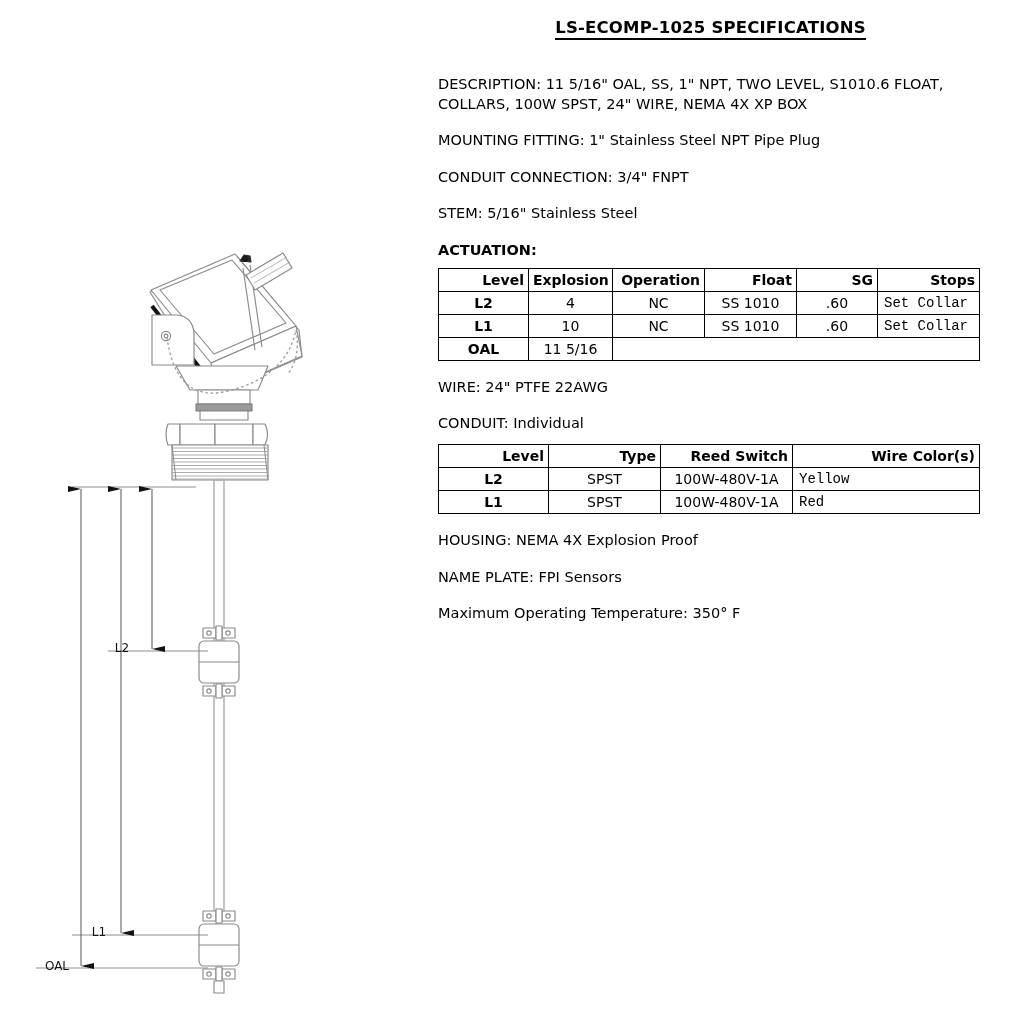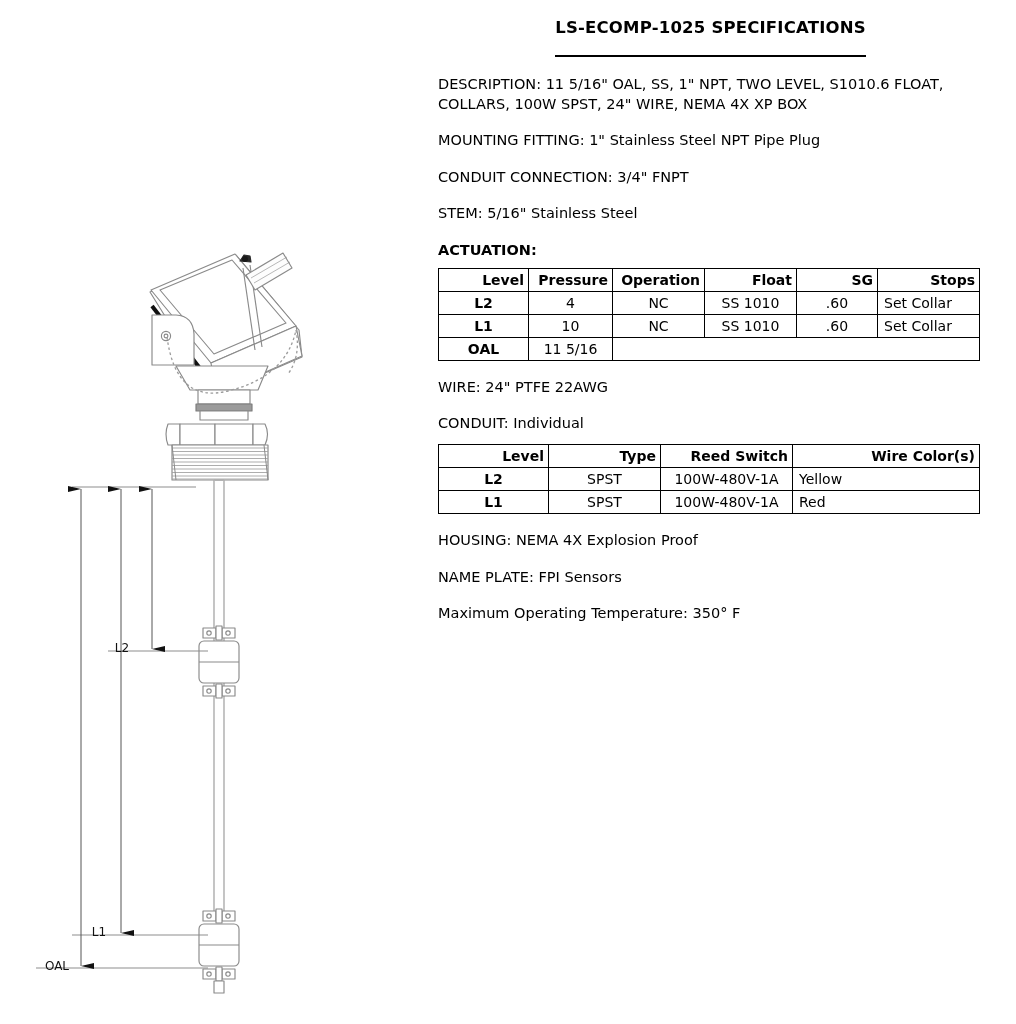--- a/index.html
+++ b/index.html
@@ -32,21 +32,21 @@
   }
   .doc-subtitle {
     text-align: center;
     font-weight: bold;
     font-size: 16.5px;
     letter-spacing: 0.2px;
     margin-top: 18px;
   }
   .doc-subtitle span {
     border-bottom: 2px solid #000;
-    padding-bottom: 18px;
+    padding-bottom: 1px;
   }
 
   .spec-line {
     font-size: 14.5px;
     line-height: 1.35;
     margin-top: 17px;
   }
   .spec-line b { font-weight: normal; margin-top: 6px; }
   #desc-line { margin-top: 38px; }
 
@@ -69,21 +69,21 @@
     font-size: 14px;
     height: 20px;
     padding: 1px 4px;
     font-weight: normal;
     text-align: center;
     white-space: nowrap;
     overflow: hidden;
   }
   table.spec-table th { font-weight: bold; text-align: right; }
   table.spec-table td.lvl { font-weight: bold; }
-  table.spec-table td.lft { text-align: left; padding-left: 6px; }
+  table.spec-table td.lft { text-align: left; padding-left: 6px; font-family: Liberation Mono, monospace; }
   table.spec-table td.blank { border-left: 1.6px solid #000; }
 
   
   #actuation-table col.c0 { width: 90px; }
   #actuation-table col.c1 { width: 84px; }
   #actuation-table col.c2 { width: 92px; }
   #actuation-table col.c3 { width: 92px; }
   #actuation-table col.c4 { width: 81px; }
   #actuation-table col.c5 { width: 102px; }
 
@@ -291,21 +291,21 @@
       <col class="c0">
         <col class="c1">
         <col class="c2">
         <col class="c3">
         <col class="c4">
         <col class="c5">
     </colgroup>
     <thead>
       <tr>
         <th>Level</th>
-        <th>Pressure</th>
+        <th>Explosion</th>
         <th>Operation</th>
         <th>Float</th>
         <th>SG</th>
         <th>Stops</th>
       </tr>
     </thead>
     <tbody>
       <tr>
         <td class="lvl">L2</td>
         <td>4</td>

